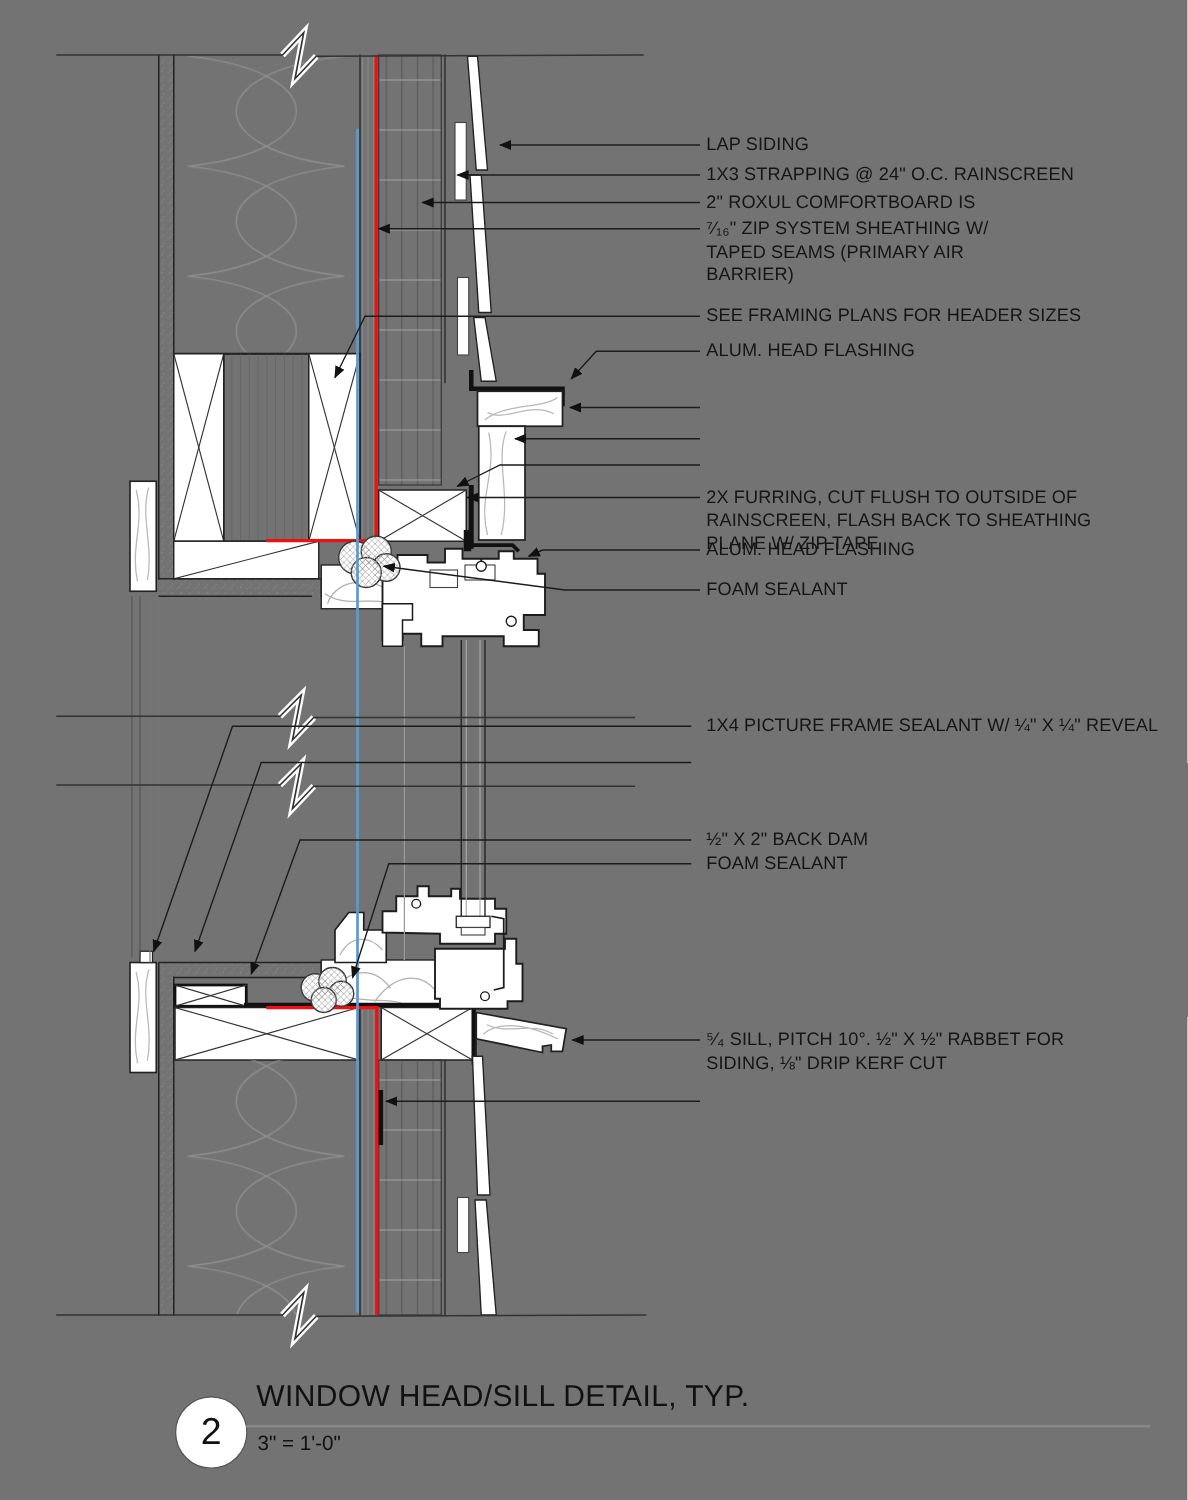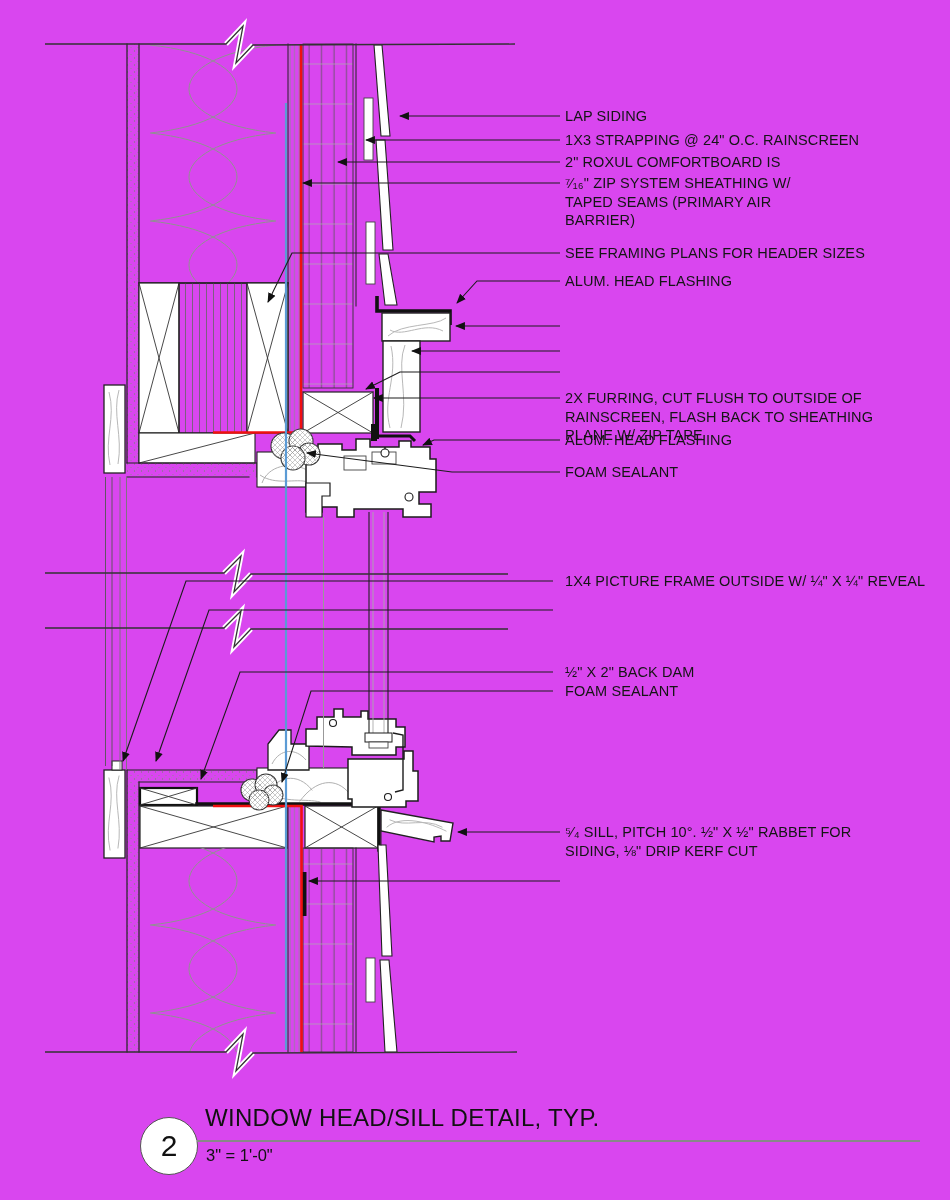--- a/index.html
+++ b/index.html
@@ -1,16 +1,16 @@
 <!DOCTYPE html>
 <html><head>
 <meta charset="utf-8">
 <style>
   html,body{margin:0;padding:0;background:#fff;}
-  .sheet{position:relative;width:950px;height:1200px;background:#d946ef;
+  .sheet{position:relative;width:950px;height:1200px;background:#737373;
          font-family:"Liberation Sans",sans-serif;overflow:hidden;}
   .sheet svg{position:absolute;left:0;top:0;}
   .callout{position:absolute;left:565px;width:380px;font-size:14.5px;line-height:18.5px;
            color:#151515;letter-spacing:.1px;}
   .w265{width:265px}.w345{width:345px}.w330{width:330px}.w190{width:190px}
   .detail-circle{position:absolute;left:140px;top:1117px;width:56px;height:56px;
       border:1.6px solid #555;border-radius:50%;display:flex;align-items:center;
       justify-content:center;font-size:30px;color:#111;background:#fff;}
   .detail-title{position:absolute;left:205px;top:1104px;font-size:24px;color:#111;
       letter-spacing:.3px;}
@@ -258,21 +258,21 @@
 
 <div class="callout" style="top:107px">LAP SIDING</div>
 <div class="callout" style="top:131px">1X3 STRAPPING @ 24" O.C. RAINSCREEN</div>
 <div class="callout" style="top:153px">2" ROXUL COMFORTBOARD IS</div>
 <div class="callout w265" style="top:174px">⁷⁄₁₆" ZIP SYSTEM SHEATHING W/ TAPED SEAMS (PRIMARY AIR BARRIER)</div>
 <div class="callout" style="top:244px">SEE FRAMING PLANS FOR HEADER SIZES</div>
 <div class="callout" style="top:272px">ALUM. HEAD FLASHING</div>
 <div class="callout w345" style="top:389px">2X FURRING, CUT FLUSH TO OUTSIDE OF RAINSCREEN, FLASH BACK TO SHEATHING PLANE W/ ZIP TAPE</div>
 <div class="callout" style="top:431px">ALUM. HEAD FLASHING</div>
 <div class="callout" style="top:463px">FOAM SEALANT</div>
-<div class="callout" style="top:572px">1X4 PICTURE FRAME OUTSIDE W/ ¼" X ¼" REVEAL</div>
+<div class="callout" style="top:572px">1X4 PICTURE FRAME SEALANT W/ ¼" X ¼" REVEAL</div>
 <div class="callout" style="top:663px">½" X 2" BACK DAM</div>
 <div class="callout" style="top:682px">FOAM SEALANT</div>
 <div class="callout w330" style="top:823px">⁵⁄₄ SILL, PITCH 10°. ½" X ½" RABBET FOR SIDING, ⅛" DRIP KERF CUT</div>
 
 <div class="detail-circle">
   <span>2</span>
 </div>
 <div class="detail-title">WINDOW HEAD/SILL DETAIL, TYP.</div>
 <div class="title-rule"></div>
 <div class="detail-scale">3" = 1'-0"</div>

